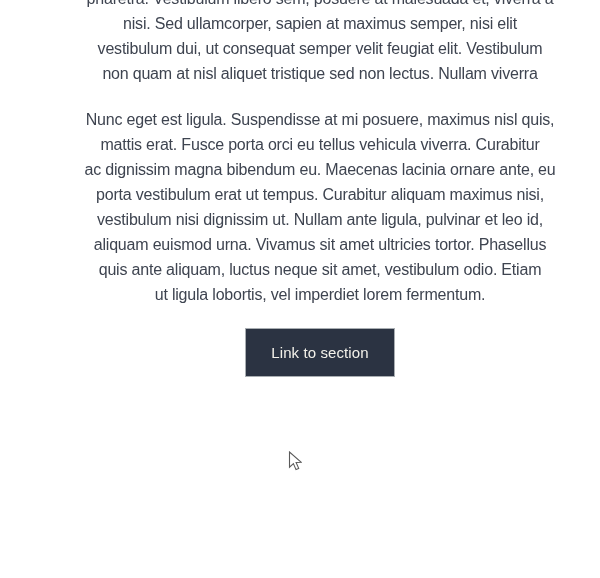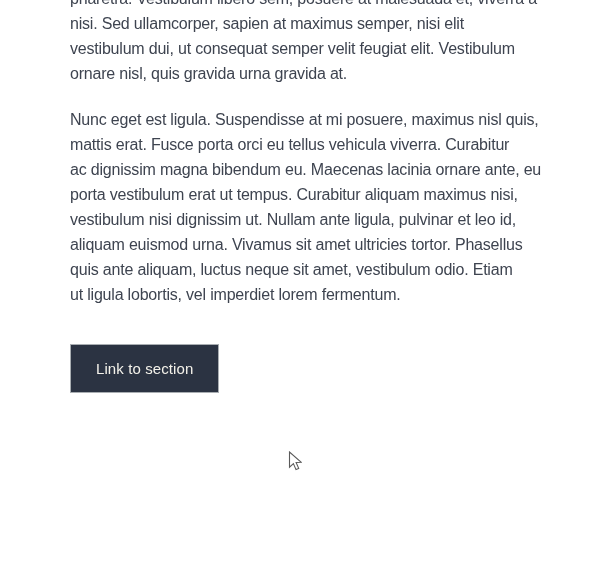--- a/index.html
+++ b/index.html
@@ -7,20 +7,21 @@
     padding: 0;
     background: #ffffff;
   }
   .screen {
     position: relative;
     width: 600px;
     height: 578px;
     overflow: hidden;
     background: #ffffff;
     font-family: "Liberation Sans", sans-serif;
+    text-align: center;
   }
   .content {
     position: absolute;
     left: 70px;
     top: -14px;
     width: 500px;
   }
   .para {
     margin: 0 0 21px 0;
     padding: 0;
@@ -28,21 +29,21 @@
     font-size: 16px;
     line-height: 25px;
     letter-spacing: -0.2px;
   }
   .para .line {
     display: block;
     white-space: nowrap;
   }
   .btn {
     display: inline-block;
-    margin-top: 16px;
+    margin-top: 0;
     background: #2b3342;
     color: #f4f2ea;
     border: 1px solid #a9aeb2;
     padding: 14px 25px;
     font-size: 15px;
     line-height: 19px;
     font-weight: normal;
     letter-spacing: 0.1px;
     text-decoration: none;
     cursor: pointer;
@@ -59,21 +60,21 @@
 </head>
 <body>
 
 <div class="screen">
   <div class="content">
 
     <p class="para">
       <span class="line">pharetra. Vestibulum libero sem, posuere at malesuada et, viverra a</span>
       <span class="line">nisi. Sed ullamcorper, sapien at maximus semper, nisi elit</span>
       <span class="line">vestibulum dui, ut consequat semper velit feugiat elit. Vestibulum</span>
-      <span class="line">ornare nisl, quis gravida urna gravida at.</span>
+      <span class="line">non quam at nisl aliquet tristique sed non lectus. Nullam viverra</span>
     </p>
 
     <p class="para">
       <span class="line">Nunc eget est ligula. Suspendisse at mi posuere, maximus nisl quis,</span>
       <span class="line">mattis erat. Fusce porta orci eu tellus vehicula viverra. Curabitur</span>
       <span class="line">ac dignissim magna bibendum eu. Maecenas lacinia ornare ante, eu</span>
       <span class="line">porta vestibulum erat ut tempus. Curabitur aliquam maximus nisi,</span>
       <span class="line">vestibulum nisi dignissim ut. Nullam ante ligula, pulvinar et leo id,</span>
       <span class="line">aliquam euismod urna. Vivamus sit amet ultricies tortor. Phasellus</span>
       <span class="line">quis ante aliquam, luctus neque sit amet, vestibulum odio. Etiam</span>

